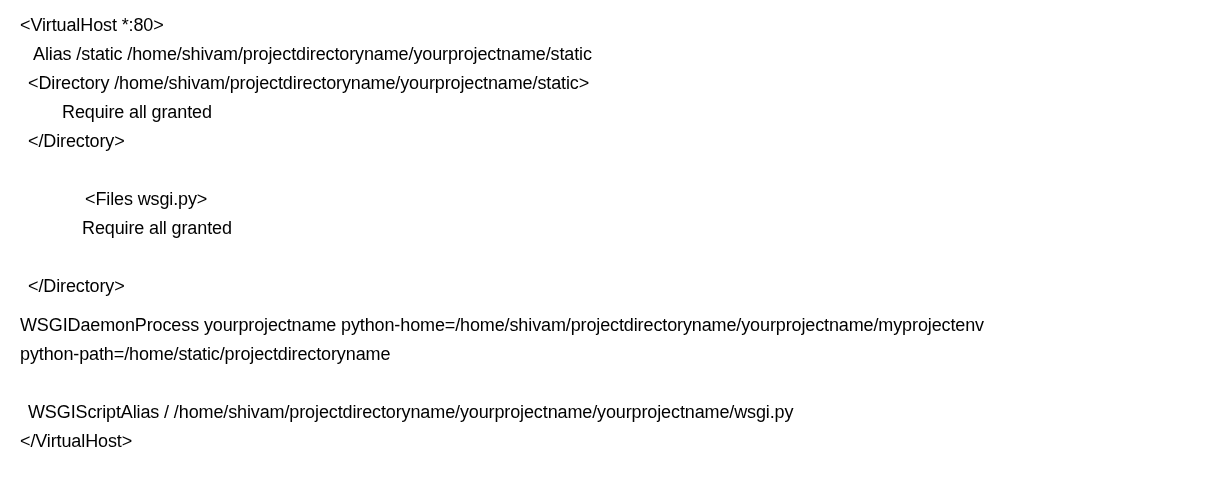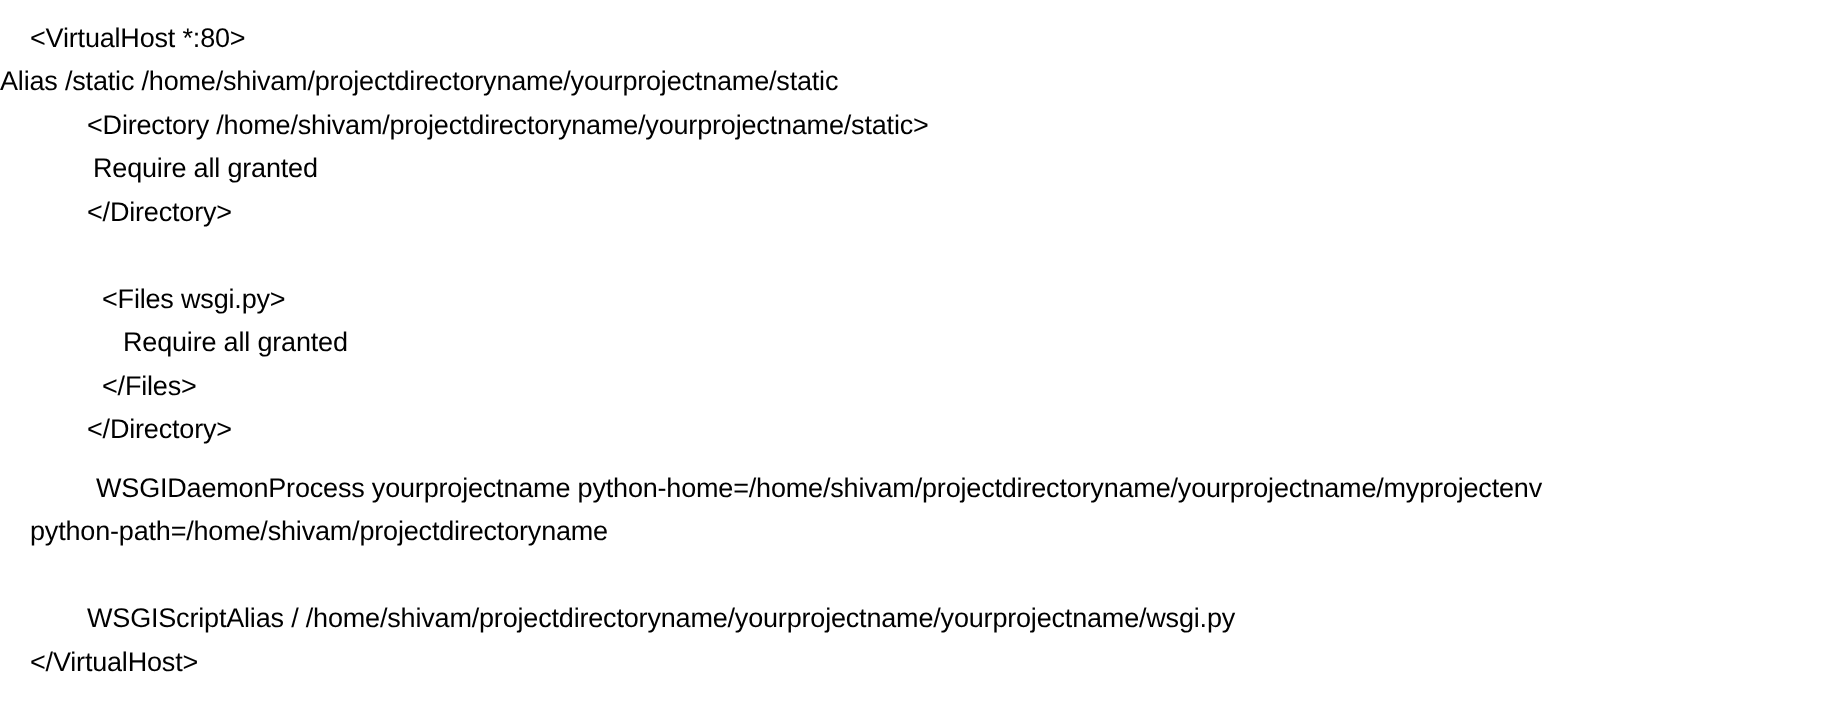--- a/index.html
+++ b/index.html
@@ -40,32 +40,32 @@
   .ln0  { top: 11px; }
   .ln1  { top: 40px; }
   .ln2  { top: 69px; }
   .ln3  { top: 98px; }
   .ln4  { top: 127px; }
   .ln5  { top: 156px; }
   .ln6  { top: 185px; }
   .ln7  { top: 214px; }
   .ln8  { top: 243px; }
   .ln9  { top: 272px; }
-  .ln10 { top: 311px; margin-left: 44px; }
+  .ln10 { top: 311px; }
   .ln11 { top: 340px; }
   .ln12 { top: 369px; }
   .ln13 { top: 398px; }
   .ln14 { top: 427px; }
 
   
   .ind0 { padding-left: 20px; }
-  .ind1 { }
-  .ind2 { padding-left: 58px; }
+  .ind1 { padding-left: 33px; }
+  .ind2 { padding-left: 28px; }
   .ind3 { padding-left: 62px; }
-  .ind4 { padding-left: 68px; }
+  .ind4 { padding-left: 85px; }
   .ind5 { padding-left: 82px; }
 </style>
 </head>
 <body>
 
 <div id="config-block">
 
   <div class="config-line ln0 ind0">&lt;VirtualHost *:80&gt;</div>
 
   <div class="config-line ln1 ind1">Alias /static /home/shivam/projectdirectoryname/yourprojectname/static</div>
@@ -74,26 +74,25 @@
 
   <div class="config-line ln3 ind3">Require all granted</div>
 
   <div class="config-line ln4 ind2">&lt;/Directory&gt;</div>
 
 
   <div class="config-line ln6 ind4">&lt;Files wsgi.py&gt;</div>
 
   <div class="config-line ln7 ind5">Require all granted</div>
 
-  <div class="config-line ln8 ind4">&lt;/Files&gt;</div>
 
   <div class="config-line ln9 ind2">&lt;/Directory&gt;</div>
 
   <div class="config-line ln10 ind0">WSGIDaemonProcess yourprojectname python-home=/home/shivam/projectdirectoryname/yourprojectname/myprojectenv</div>
 
-  <div class="config-line ln11 ind0">python-path=/home/shivam/projectdirectoryname</div>
+  <div class="config-line ln11 ind0">python-path=/home/static/projectdirectoryname</div>
 
 
   <div class="config-line ln14 ind0">&lt;/VirtualHost&gt;</div>
 
   <div class="config-line ln13 ind2">WSGIScriptAlias / /home/shivam/projectdirectoryname/yourprojectname/yourprojectname/wsgi.py</div>
 
 </div>
 
 </body></html>

